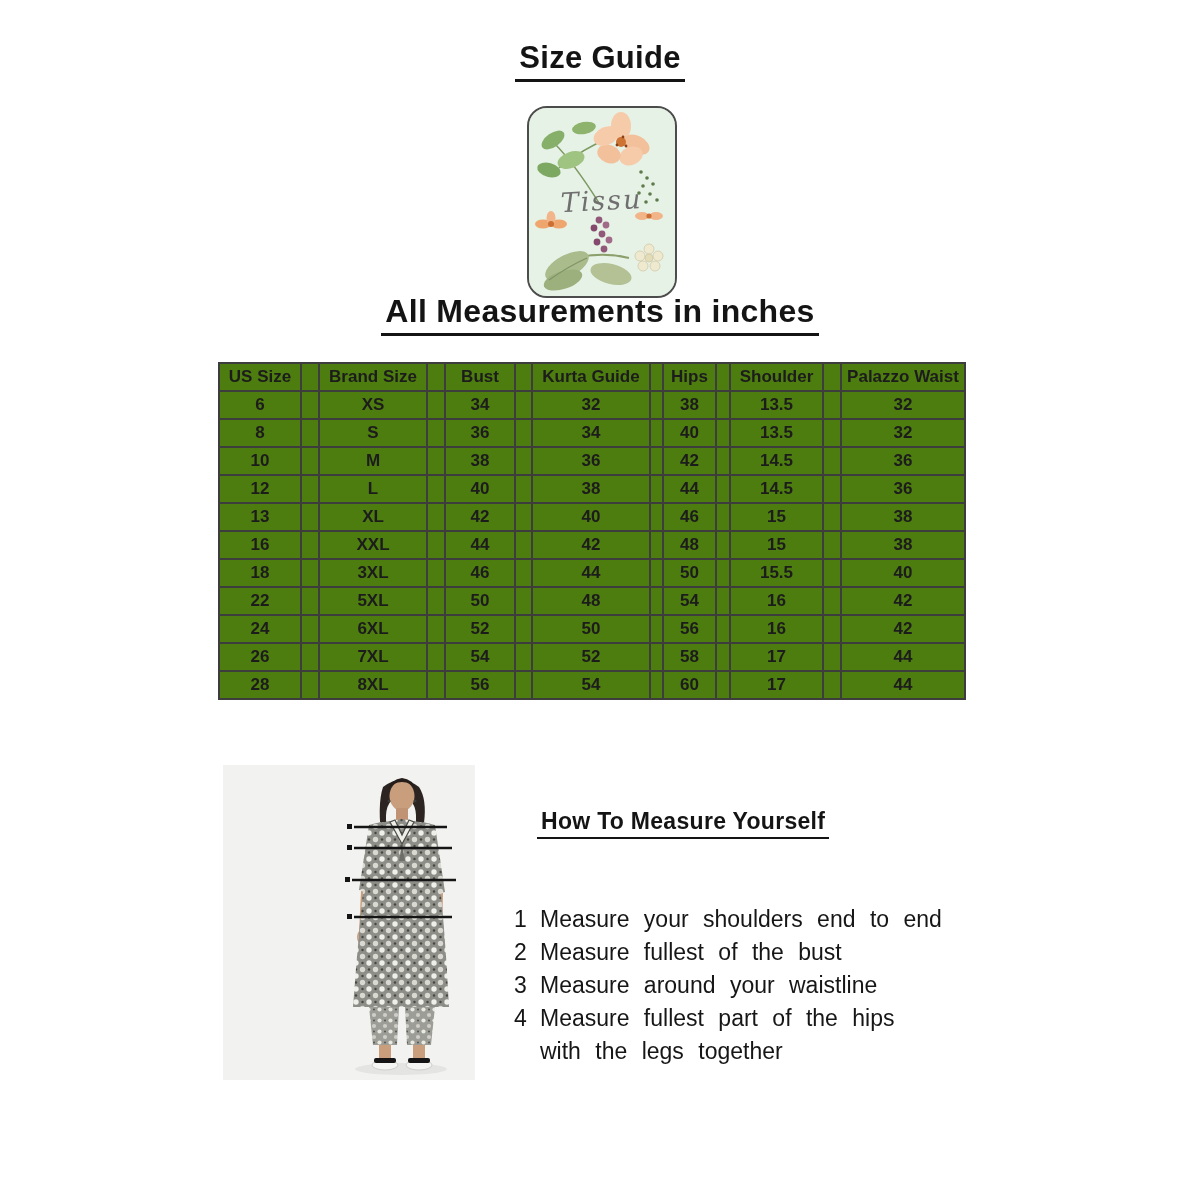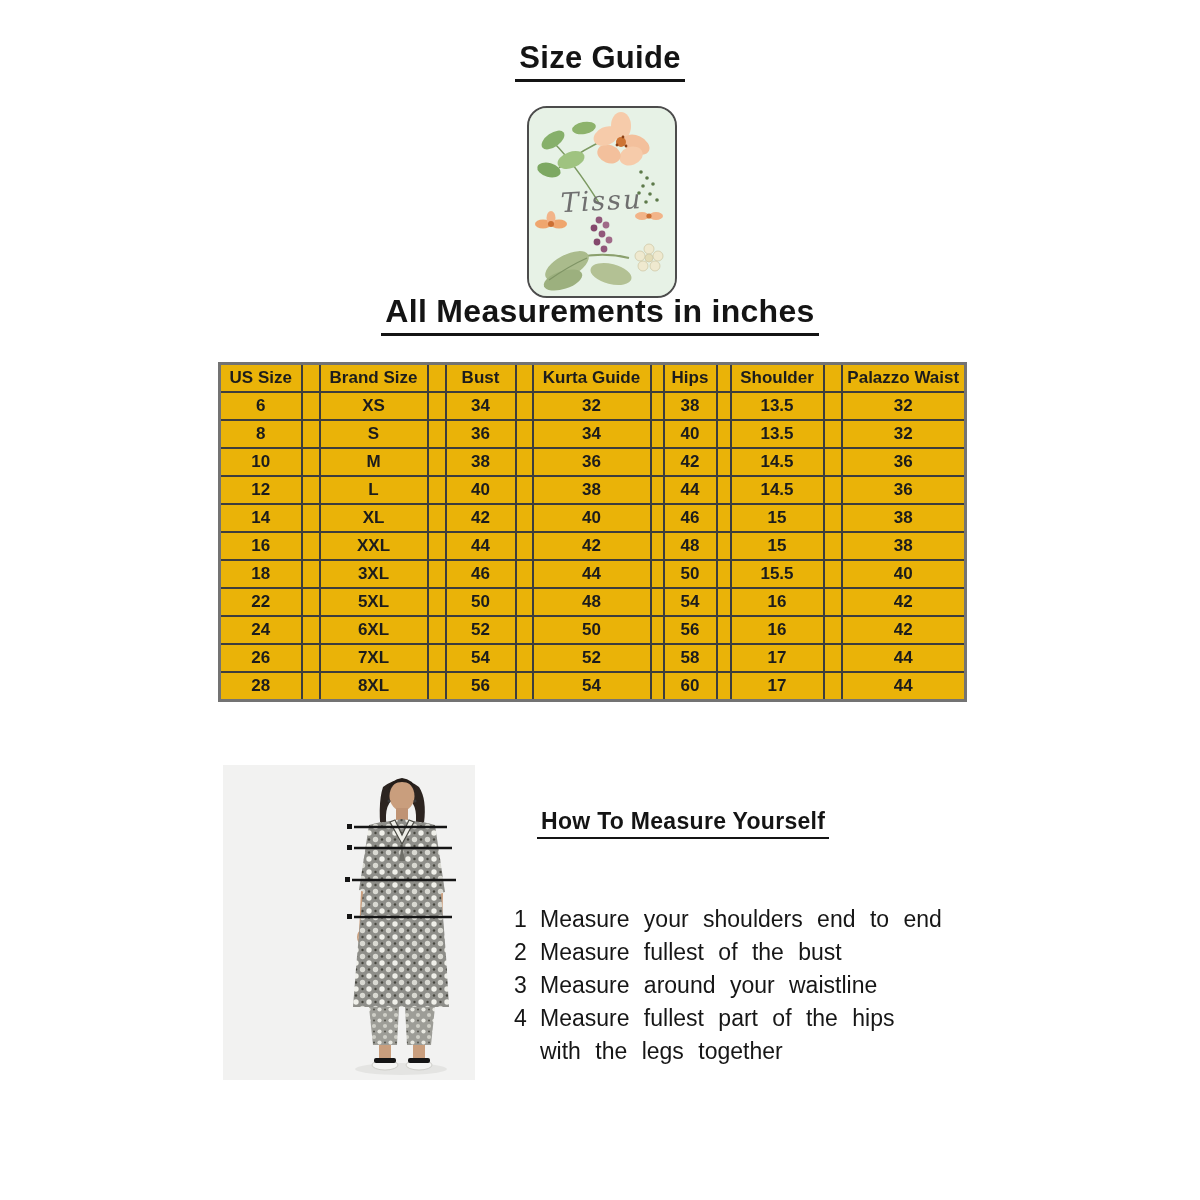--- a/index.html
+++ b/index.html
@@ -24,21 +24,21 @@
     position:absolute; left:527px; top:106px; width:146px; height:188px;
     border:2px solid #4c4c4c; border-radius:20px; overflow:hidden;
     background:#e7f2e6; box-shadow:0 0 0 1px #9a9a9a inset;
   }
   #brand-logo svg { display:block; }
 
   
   #size-table {
     position:absolute; left:218px; top:362px;
     border-collapse:collapse; table-layout:fixed;
-    border:3px solid #737373; background:#eab308;
+    border:1px solid #737373; background:#4d7c0f;
   }
   #size-table th, #size-table td {
     border:2px solid #3d3d3d; text-align:center; vertical-align:middle;
     height:26px; padding:0; font-size:17px; font-weight:600; color:#1c1c1c;
     overflow:hidden; white-space:nowrap;
   }
   #size-table th { font-weight:700; font-size:17px; }
 
   
   #model-photo {
@@ -234,21 +234,21 @@
         <td></td>
         <td>38</td>
         <td></td>
         <td>44</td>
         <td></td>
         <td>14.5</td>
         <td></td>
         <td>36</td>
       </tr>
       <tr>
-        <td>14</td>
+        <td>13</td>
         <td></td>
         <td>XL</td>
         <td></td>
         <td>42</td>
         <td></td>
         <td>40</td>
         <td></td>
         <td>46</td>
         <td></td>
         <td>15</td>

